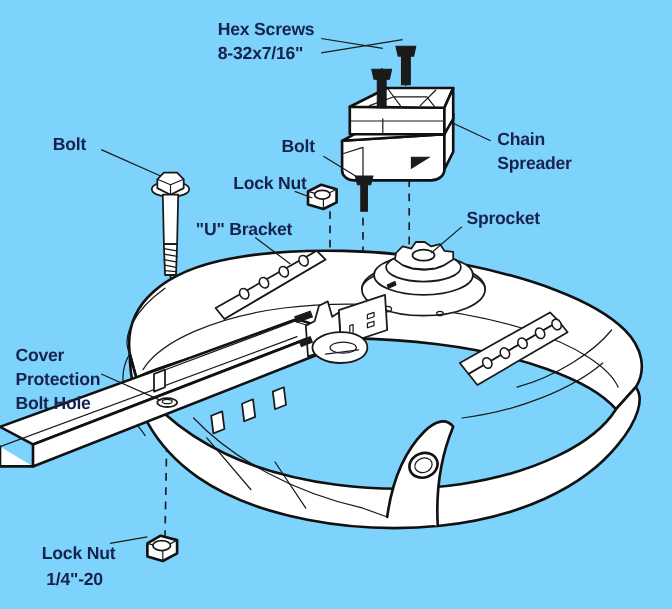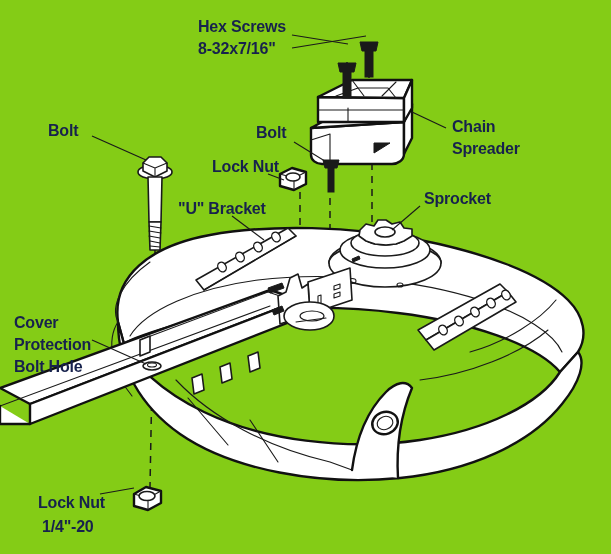--- a/index.html
+++ b/index.html
@@ -11,21 +11,21 @@
   body {
     width: 611px;
     height: 554px;
     overflow: hidden;
     font-family: "Liberation Sans", sans-serif;
   }
   #diagram-root {
     position: relative;
     width: 611px;
     height: 554px;
-    background: #84cc16;
+    background: #7dd3fc;
   }
   svg#diagram-svg {
     display: block;
     width: 611px;
     height: 554px;
   }
   .lbl {
     font-family: "Liberation Sans", sans-serif;
     font-size: 16px;
     font-weight: 700;

